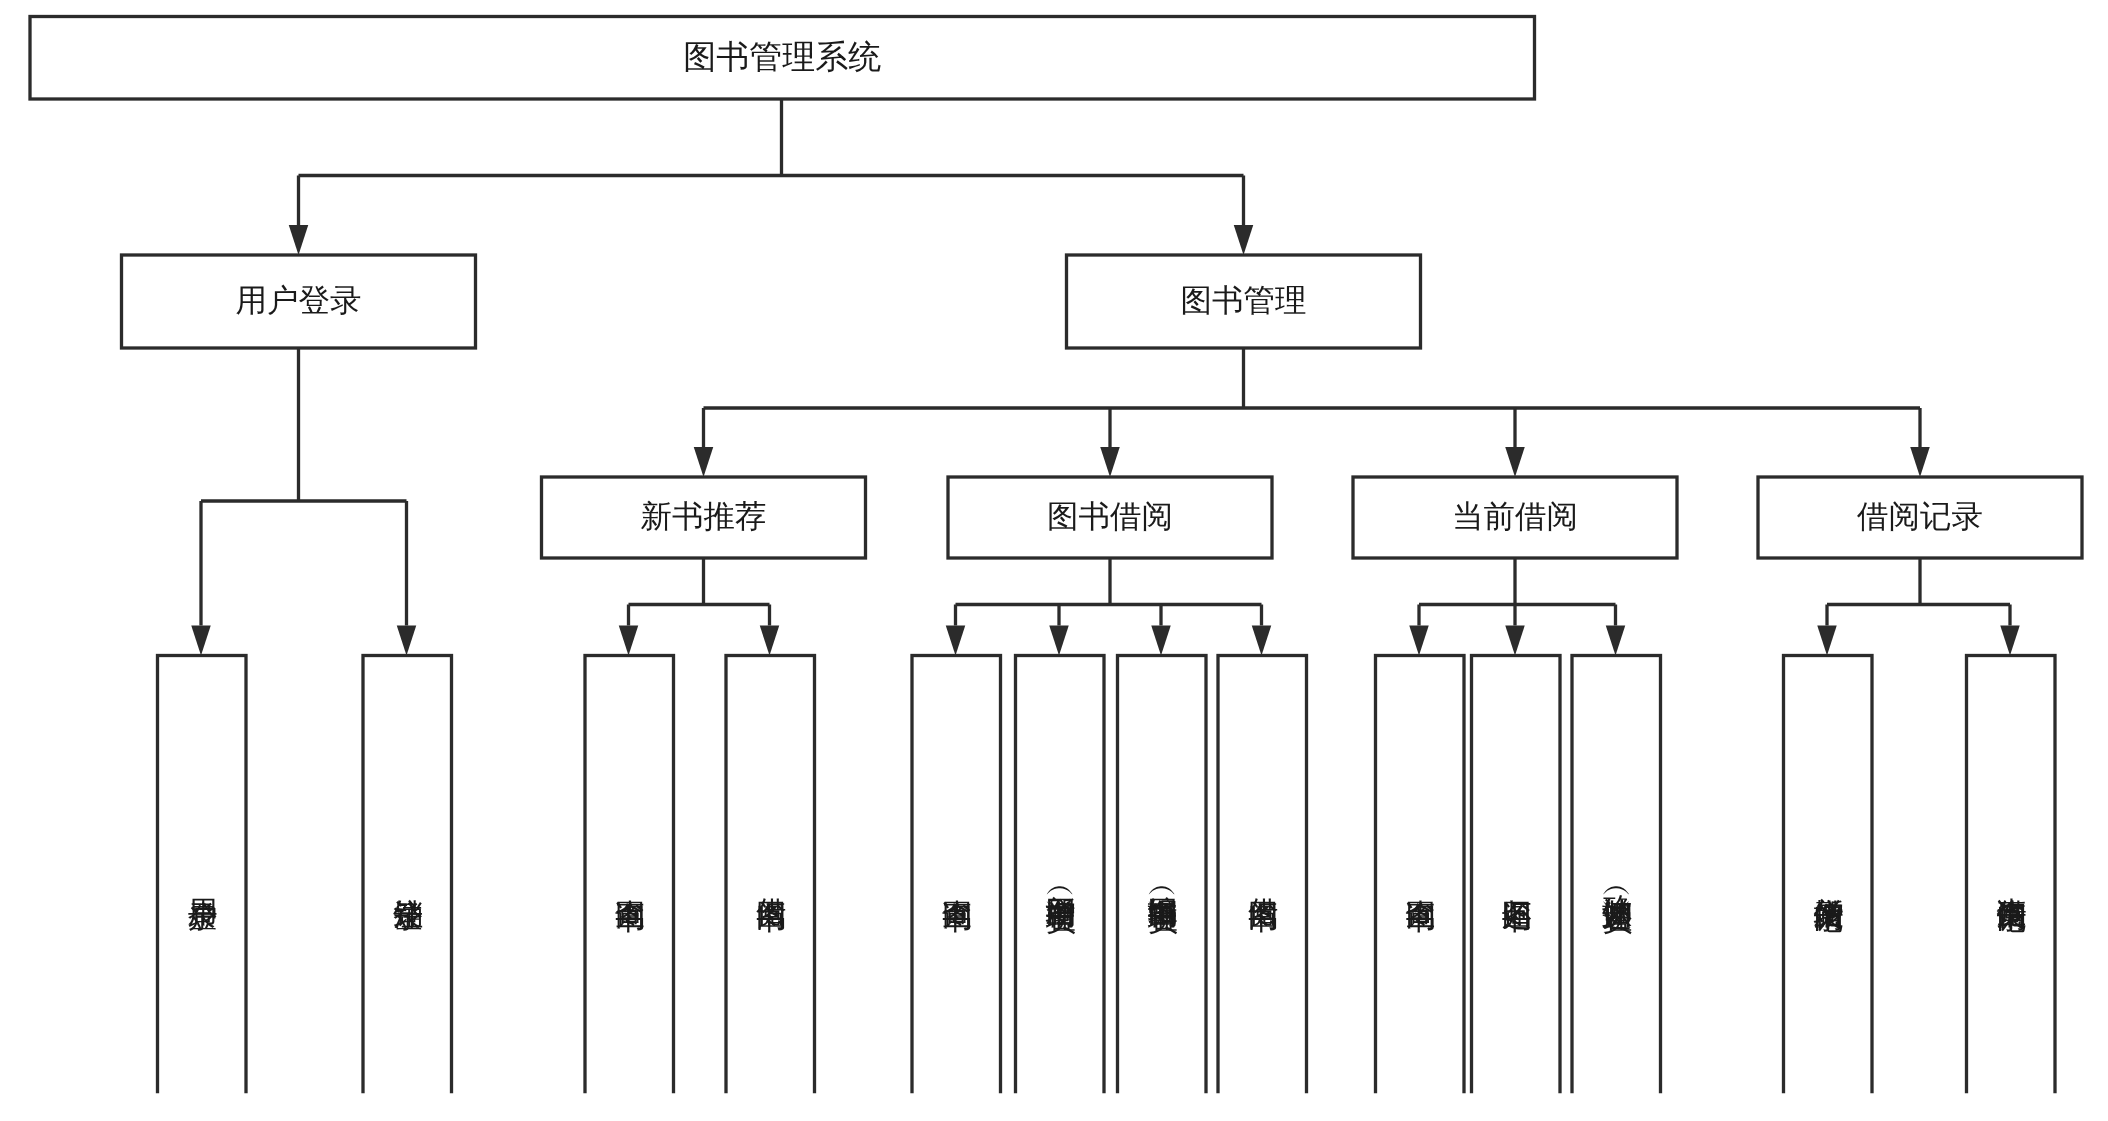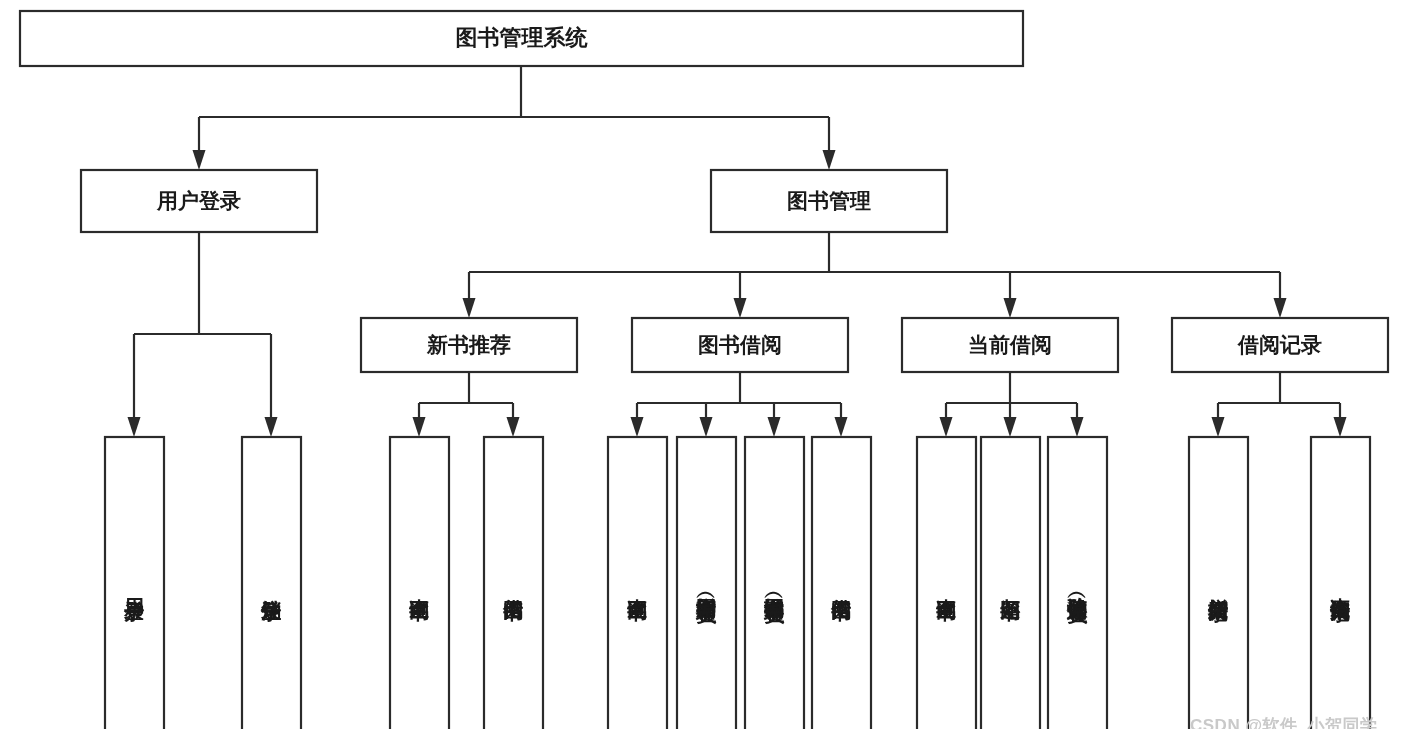--- a/index.html
+++ b/index.html
@@ -10,21 +10,20 @@
   }
   body {
     font-family: "Liberation Sans", "DejaVu Sans", sans-serif;
   }
   #diagram-root {
     position: relative;
     width: 1405px;
     height: 729px;
     background: #ffffff;
     overflow: hidden;
-    font-weight: bold;
   }
   svg.diagram-canvas {
     position: absolute;
     top: 0;
     left: 0;
     width: 1405px;
     height: 747px;
   }
   .node-box {
     fill: #ffffff;
@@ -256,14 +255,13 @@
       <div class="vlabel-wrap" style="left: 1048px; top: 437px; width: 59px; height: 296px; padding-top: 143.5px; box-sizing: border-box;">
         <span class="vlabel">确认归还（管理员）</span>
       </div>
       <div class="vlabel-wrap" style="left: 1189px; top: 437px; width: 59px; height: 296px; padding-top: 145px; box-sizing: border-box;">
         <span class="vlabel">新增借阅记录</span>
       </div>
       <div class="vlabel-wrap" style="left: 1311px; top: 437px; width: 59px; height: 296px; padding-top: 145px; box-sizing: border-box;">
         <span class="vlabel">查询借阅记录</span>
       </div>
     </div>
-  <div class="watermark" style="left: 1190px; top: 714px;">CSDN @软件_小贺同学</div>
 </div>
 
 </body></html>

